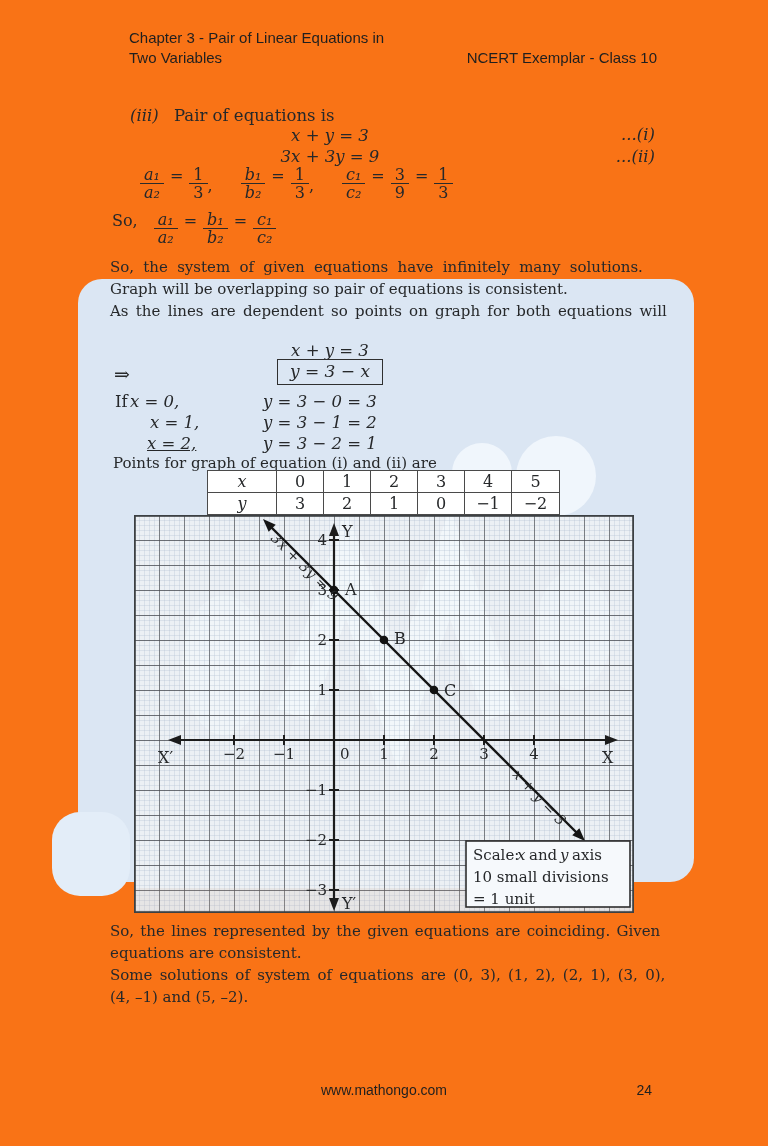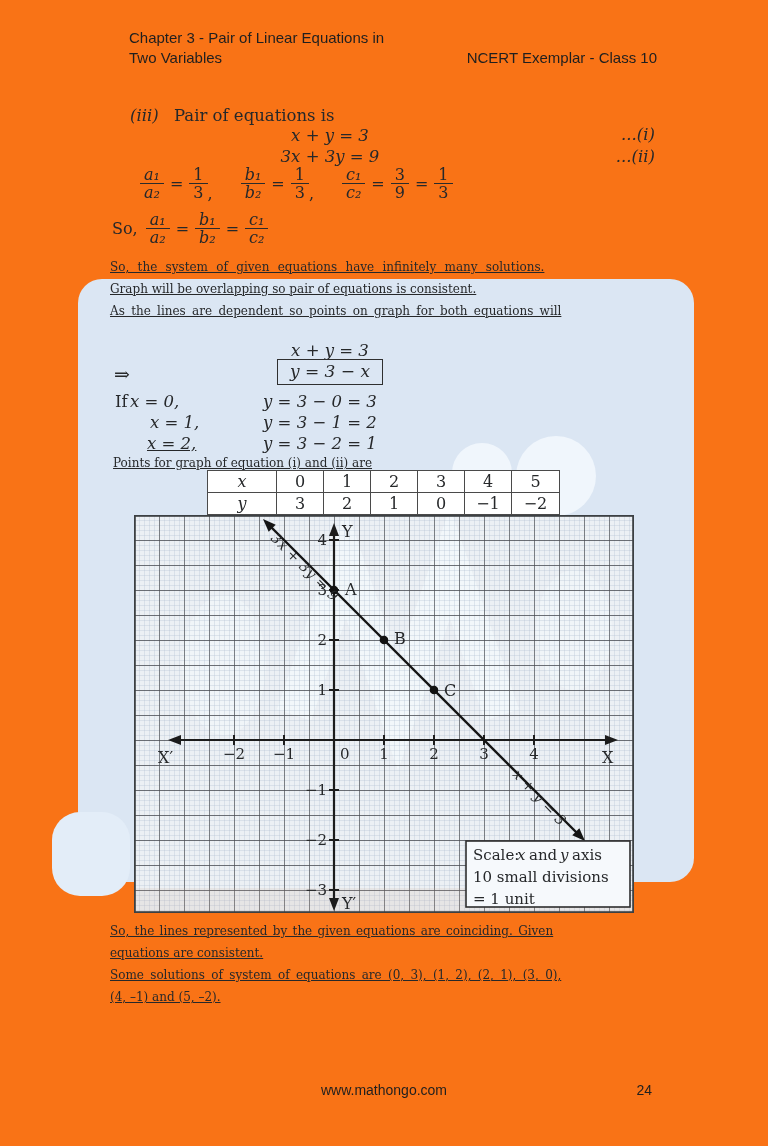--- a/index.html
+++ b/index.html
@@ -21,28 +21,28 @@
 
   
   .hdr{font-size:15px;line-height:20px;color:#1f1f1f;}
 
   
   .eq-line{font-size:16.5px;}
   .frac{display:inline-flex;flex-direction:column;align-items:center;line-height:1.08;
         font-size:16px;font-style:italic;}
   .frac .fn{padding:0 4px;}
   .frac .fd{border-top:1.4px solid #2b2b2b;padding:0 4px;}
-  .ratio-row{display:flex;align-items:center;font-size:16px;}
+  .ratio-row{display:flex;font-size:16px;}
   .req{margin:0 6px;}
   .rcomma{transform:translateY(10px);margin-right:2px;}
   .rgap{width:26px;}
-  .so-word{margin-right:8px;}
+  .so-word{margin-right:16px;}
   .box-eq{border:1.3px solid #2f2f2f;padding:1px 12px 3px;font-style:italic;font-size:17px;}
 
-  .body-line{font-size:12px;line-height:22px;white-space:nowrap;text-decoration:underline;}
+  .body-line{font-size:15px;line-height:22px;white-space:nowrap;}
 
   
   .pts-table{border-collapse:collapse;table-layout:fixed;background:#ffffff;
              border:1.6px solid #4a4a4a;}
   .pts-table td{border:1px solid #4a4a4a;text-align:center;height:21px;
                 font-size:16px;padding:0;}
 
   .footer{font-size:14px;color:#1f1f1f;}
 </style>
 </head>

